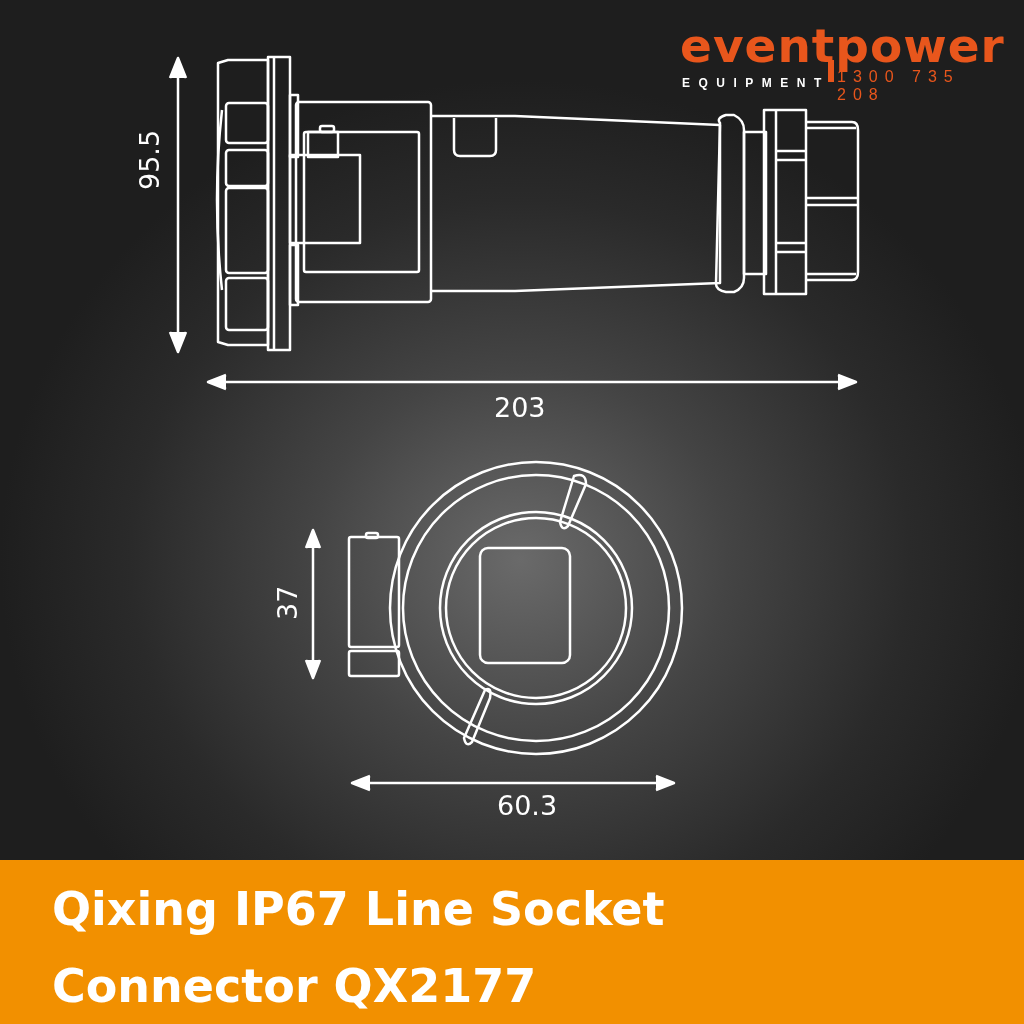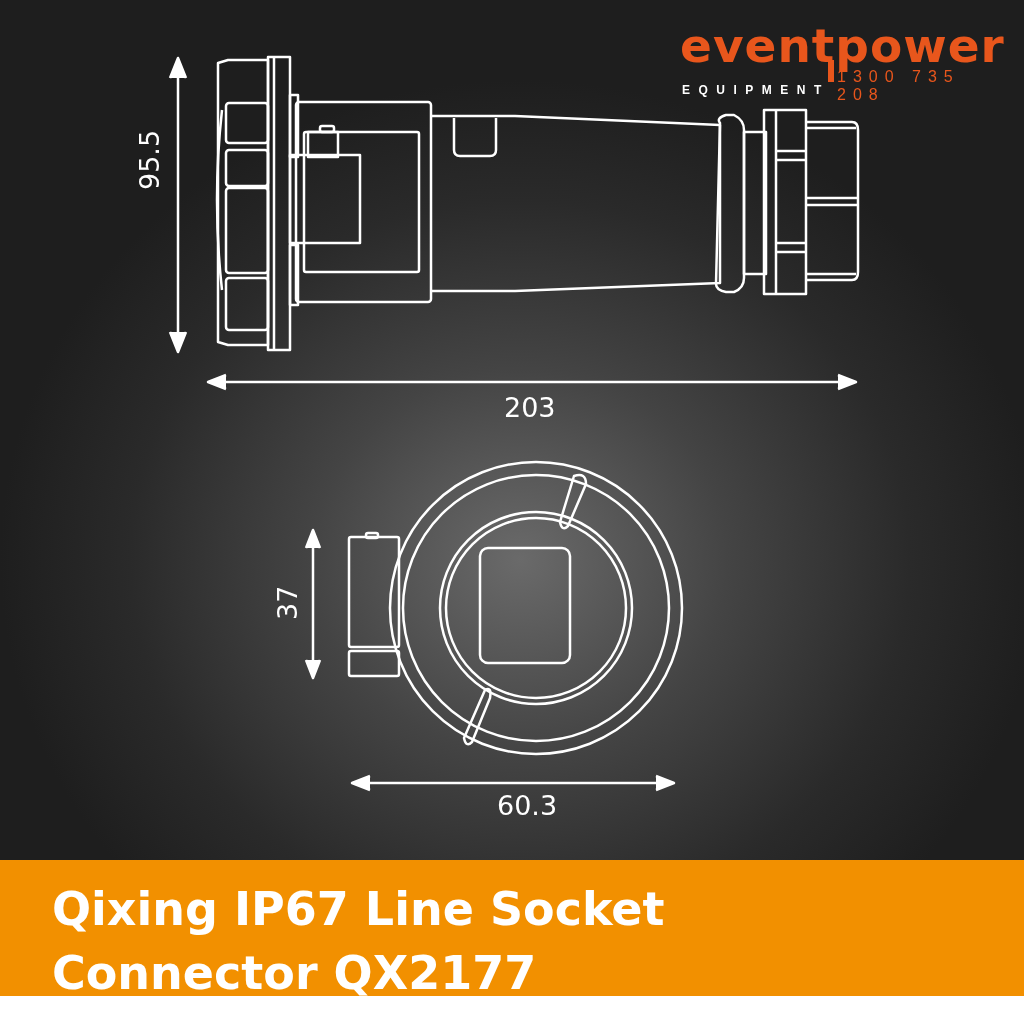--- a/index.html
+++ b/index.html
@@ -3,26 +3,26 @@
 <meta charset="utf-8">
 <style>
   html, body { margin:0; padding:0; }
   body { width:1024px; height:1024px; overflow:hidden; position:relative;
          font-family: "Liberation Sans", sans-serif; }
   .stage { position:absolute; left:0; top:0; width:1024px; height:860px;
            background: radial-gradient(ellipse 520px 480px at 520px 560px, #6a6a6a 0%, #444 40%, #2a2a2a 75%, #1e1e1e 100%); }
   .logo { position:absolute; left:680px; top:22px; width:330px; height:62px; }
   .logo-word { position:absolute; left:0; top:-4px; font-size:47px; font-weight:bold; color:#e8561c;
                letter-spacing:1px; font-family:"DejaVu Sans", sans-serif; }
-  .logo-sub { position:absolute; left:2px; top:61px; font-size:12px; font-weight:bold; color:#fff; letter-spacing:8.5px; }
+  .logo-sub { position:absolute; left:2px; top:54px; font-size:12px; font-weight:bold; color:#fff; letter-spacing:8.5px; }
   .logo-phone { position:absolute; left:157px; top:46px; font-size:16px; color:#e8561c; letter-spacing:7px; }
   .logo-bar { position:absolute; left:148px; top:38px; width:6px; height:22px; background:#e8561c; }
   svg.draw { position:absolute; left:0; top:0; }
   .dim { position:absolute; color:#fff; font-size:27px; font-family:"DejaVu Sans", sans-serif; }
-  .banner { position:absolute; left:0; top:860px; width:1024px; height:136px; background:#f29000; }
+  .banner { position:absolute; left:0; top:860px; width:1024px; height:164px; background:#f29000; }
   .title-line { position:absolute; left:52px; color:#fff; font-size:46px; font-weight:bold;
                 font-family:"DejaVu Sans", sans-serif; letter-spacing:0px; }
 </style>
 </head>
 <body>
 
 <div class="stage">
 
   <div class="logo">
     <span class="logo-word">eventpower</span>
@@ -99,21 +99,21 @@
       <circle cx="536" cy="608" r="96"></circle>
       <circle cx="536" cy="608" r="90"></circle>
       <rect x="480" y="548" width="90" height="115" rx="8"></rect>
 
       <path d="M574,476 Q586,472 586,484 L568,526 Q562,532 560,522 Z"></path>
       <path d="M485,690 Q492,686 490,698 L472,742 Q466,748 464,738 Z"></path>
     </g>
   </svg>
 
   <span class="dim" style="left:134px;top:190px;transform:rotate(-90deg);transform-origin:left top;">95.5</span>
-  <span class="dim" style="left:494px;top:392px;margin-left:10px;">203</span>
+  <span class="dim" style="left:494px;top:392px;">203</span>
   <span class="dim" style="left:272px;top:620px;transform:rotate(-90deg);transform-origin:left top;">37</span>
   <span class="dim" style="left:497px;top:790px;">60.3</span>
 </div>
 
 <div class="banner">
   <div class="title-line" style="top:22px;">Qixing IP67 Line Socket</div>
-  <div class="title-line" style="top:86px;">Connector QX2177</div>
+  <div class="title-line" style="top:99px;">Connector QX2177</div>
 </div>
 
 </body></html>

